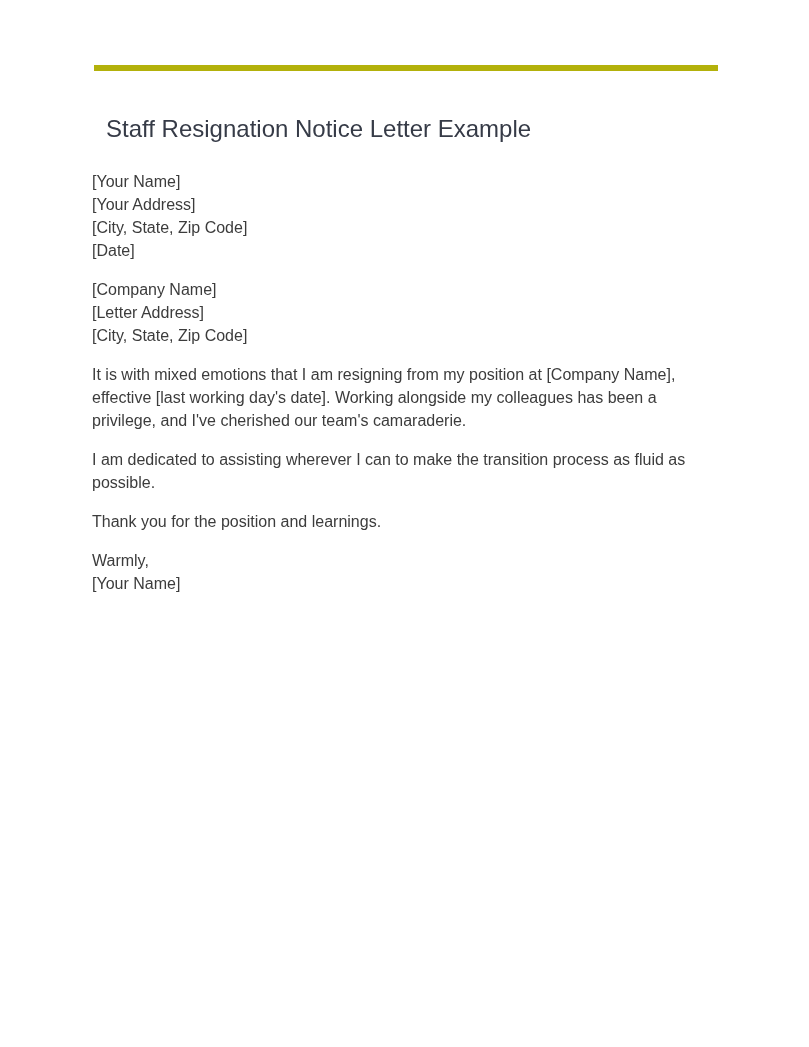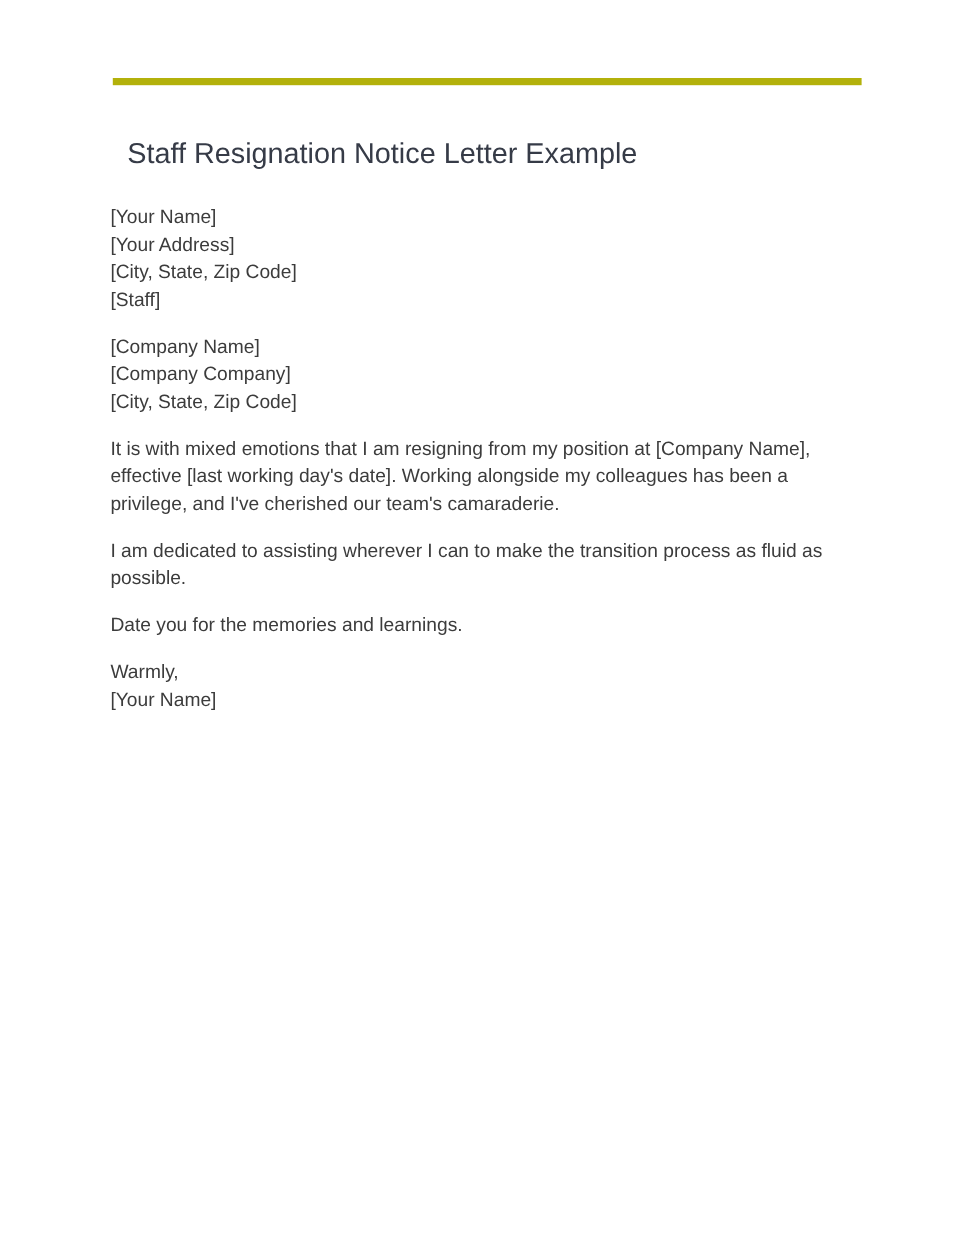--- a/index.html
+++ b/index.html
@@ -58,31 +58,31 @@
 
 <div class="accent-bar"></div>
 
 <h1 class="title">Staff Resignation Notice Letter Example</h1>
 
 <div class="letter">
   <div class="block">
     <span class="line">[Your Name]</span>
     <span class="line">[Your Address]</span>
     <span class="line">[City, State, Zip Code]</span>
-    <span class="line">[Staff]</span>
+    <span class="line">[Date]</span>
   </div>
 
   <div class="block">
     <span class="line">[Company Name]</span>
-    <span class="line">[Company Company]</span>
+    <span class="line">[Letter Address]</span>
     <span class="line">[City, State, Zip Code]</span>
   </div>
 
 
   <p class="para">It is with mixed emotions that I am resigning from my position at [Company Name], effective [last working day's date]. Working alongside my colleagues has been a privilege, and I've cherished our team's camaraderie.</p>
   <p class="para">I am dedicated to assisting wherever I can to make the transition process as fluid as possible.</p>
-  <p class="para">Date you for the memories and learnings.</p>
+  <p class="para">Thank you for the position and learnings.</p>
 
   <div class="block">
     <span class="line">Warmly,</span>
     <span class="line">[Your Name]</span>
   </div>
 </div>
 
 </body></html>

